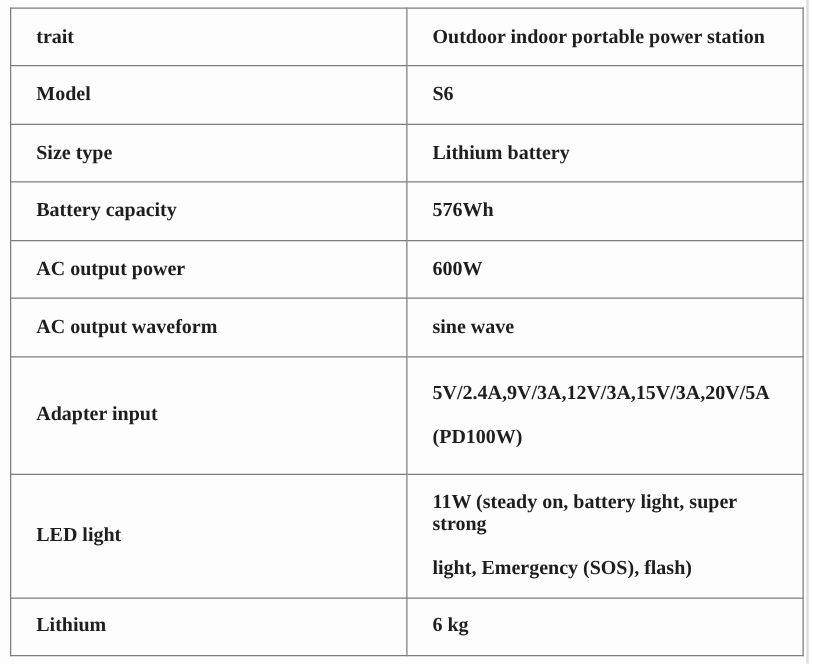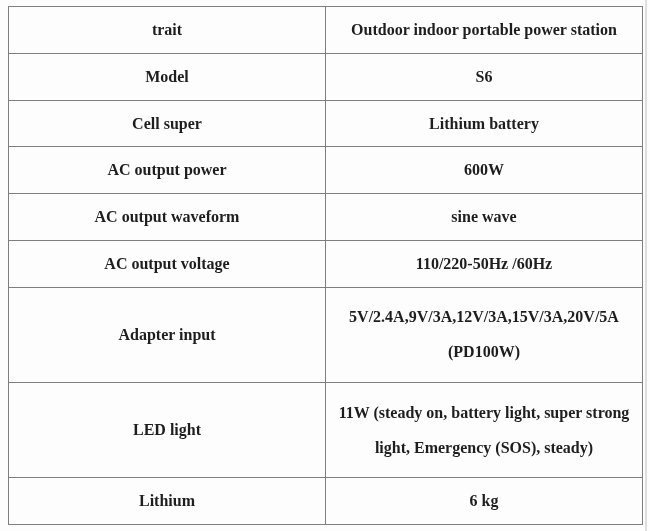--- a/index.html
+++ b/index.html
@@ -24,23 +24,22 @@
     height: 519px;
     border-collapse: collapse;
     table-layout: fixed;
     font-family: "Liberation Serif", serif;
     font-weight: bold;
     font-size: 16px;
     color: #1e1e1e;
   }
   table.spec td {
     border: 1px solid #7e7e7e;
-    text-align: center;
     vertical-align: middle;
-    padding: 0 4px;
+    padding: 0 20px;
     line-height: 18px;
   }
   table.spec {
     border: 1px solid #6d6d6d;
   }
   tr.row { height: 34px; }
   tr.row-tall { height: 69px; }
   .cell-line + .cell-line { margin-top: 17px; }
   .edge-artifact {
     position: absolute;
@@ -71,74 +70,74 @@
         <td>
             <div class="cell-line">Model</div>
           </td>
         <td>
             <div class="cell-line">S6</div>
           </td>
       </tr>
 
       <tr class="row">
         <td>
-            <div class="cell-line">Cell super</div>
+            <div class="cell-line">Size type</div>
           </td>
         <td>
             <div class="cell-line">Lithium battery</div>
           </td>
       </tr>
 
+      <tr class="row">
+        <td>
+            <div class="cell-line">Battery capacity</div>
+          </td>
+        <td>
+            <div class="cell-line">576Wh</div>
+          </td>
+      </tr>
 
       <tr class="row">
         <td>
             <div class="cell-line">AC output power</div>
           </td>
         <td>
             <div class="cell-line">600W</div>
           </td>
       </tr>
 
       <tr class="row">
         <td>
             <div class="cell-line">AC output waveform</div>
           </td>
         <td>
             <div class="cell-line">sine wave</div>
           </td>
       </tr>
 
-      <tr class="row">
-        <td>
-            <div class="cell-line">AC output voltage</div>
-          </td>
-        <td>
-            <div class="cell-line">110/220-50Hz /60Hz</div>
-          </td>
-      </tr>
 
 
 
       <tr class="row-tall">
         <td>
             <div class="cell-line">Adapter input</div>
           </td>
         <td>
           <div class="cell-line">5V/2.4A,9V/3A,12V/3A,15V/3A,20V/5A</div>
           <div class="cell-line">(PD100W)</div>
         </td>
       </tr>
 
       <tr class="row-tall">
         <td>
             <div class="cell-line">LED light</div>
           </td>
         <td>
           <div class="cell-line">11W (steady on, battery light, super strong</div>
-          <div class="cell-line">light, Emergency (SOS), steady)</div>
+          <div class="cell-line">light, Emergency (SOS), flash)</div>
         </td>
       </tr>
 
 
       <tr class="row">
         <td>
             <div class="cell-line">Lithium</div>
           </td>
         <td>
             <div class="cell-line">6 kg</div>

